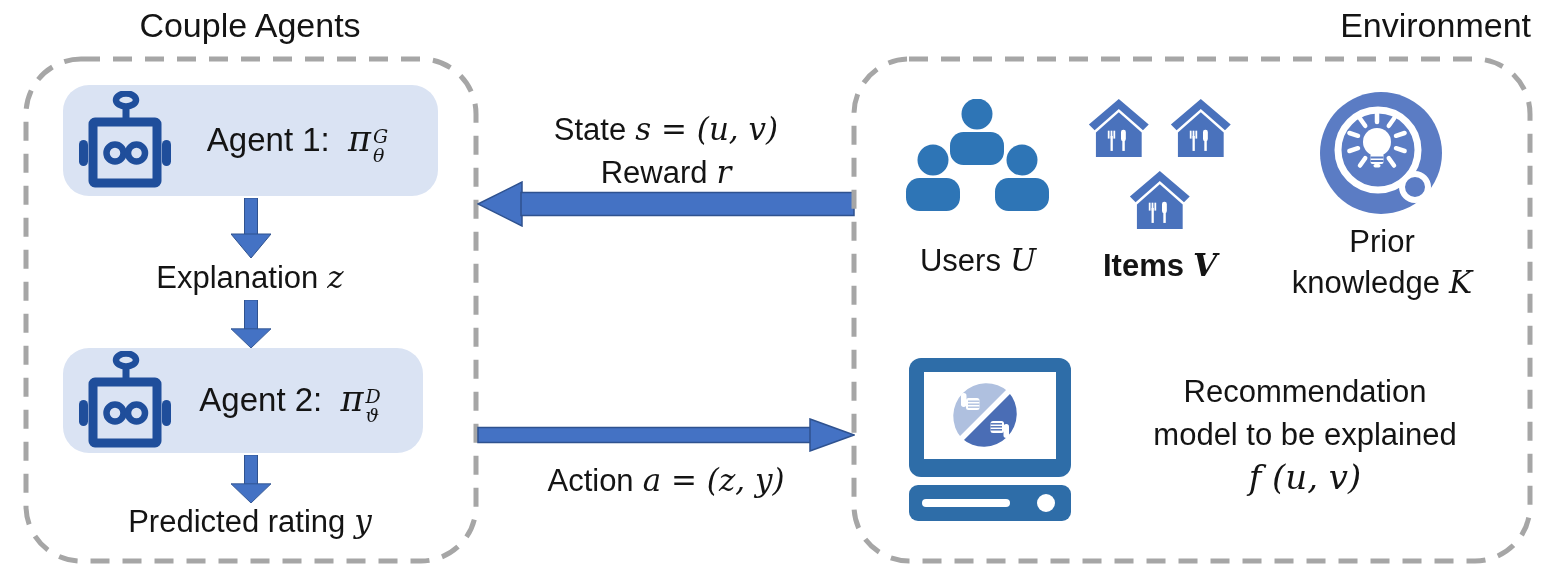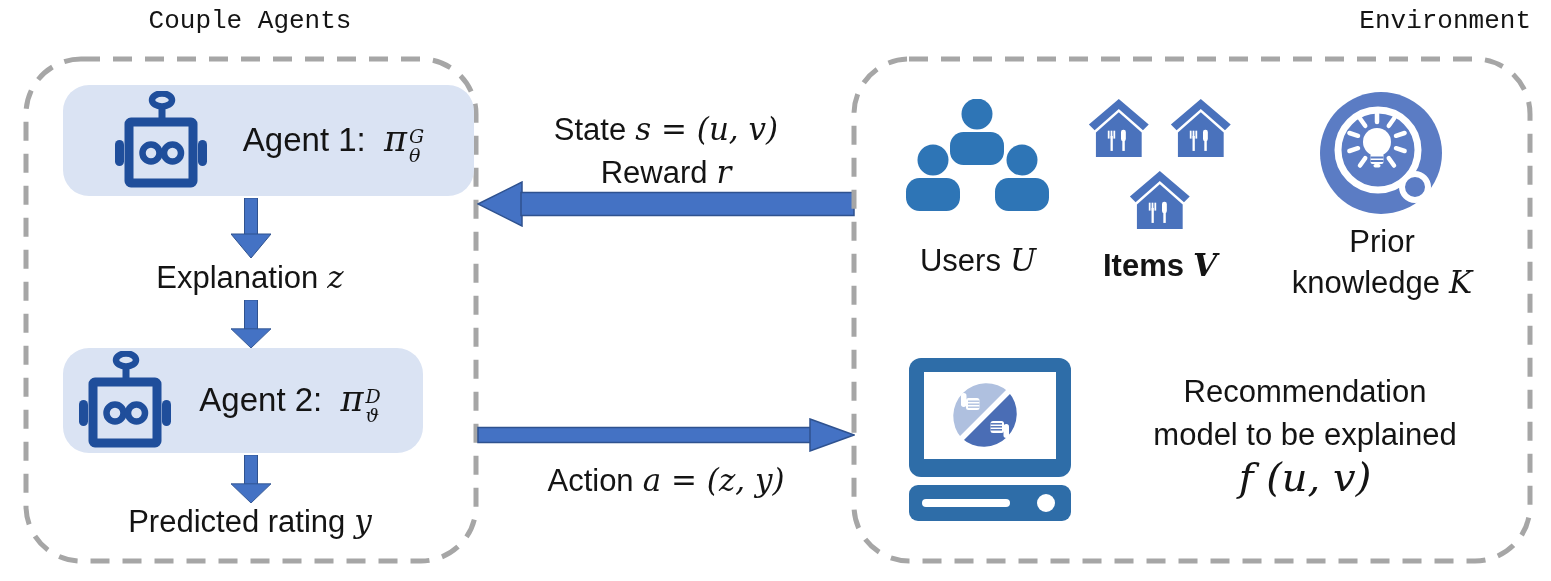--- a/index.html
+++ b/index.html
@@ -1,54 +1,54 @@
 <!DOCTYPE html>
 <html><head>
 <meta charset="utf-8">
 <style>
   html,body{margin:0;padding:0;background:#fff;}
   .canvas{
     position:relative; width:1551px; height:581px; background:#ffffff;
     font-family:"Liberation Sans",sans-serif; color:#141414; overflow:hidden;
   }
   .abs{position:absolute;}
-  .title{font-size:26px; text-align:center; white-space:nowrap;font-family:Liberation Mono, monospace;}
+  .title{font-size:34px; text-align:center; white-space:nowrap;}
   .lbl{font-size:31px; text-align:center; white-space:nowrap;}
   .mi{font-family:"DejaVu Serif",serif; font-style:italic;}
   .gap{margin-left:9px;}
   .pill{
     background:#DAE3F3; border-radius:26px;
     display:flex; align-items:center;
   }
   .pill-label{
     flex:1; text-align:center; font-size:33px; padding-right:14px; white-space:nowrap;
   }
   .pill-label .mi{font-size:35px;}
   .pistack{
     display:inline-flex; flex-direction:column; align-items:flex-start;
     font-family:"DejaVu Serif",serif; font-style:italic;
     font-size:19px; line-height:1.0; margin-left:2px;
     transform:translateY(3px); vertical-align:middle;
   }
   .twoline{line-height:43px;}
   .recblock{line-height:43px;}
-  .recblock .mi{font-size:40px;}
+  .recblock .mi{font-size:34px;}
 </style>
 </head>
 <body>
 
 <div class="canvas">
 
   <div class="abs title" style="left:25px; top:6px; width:450px;">Couple Agents</div>
 
   <svg class="abs" style="left:23px; top:56px;" width="456" height="508">
     <rect x="3" y="3" width="450" height="502" rx="55" ry="55" fill="none" stroke="#A6A6A6" stroke-width="5" stroke-dasharray="19 13"></rect>
   </svg>
 
-  <div class="abs pill" style="left:63px; top:85px; width:375px; height:111px;padding-left:36px;">
+  <div class="abs pill" style="left:63px; top:85px; width:375px; height:111px;">
     <svg width="92" height="100" viewBox="0 0 92 100" style="margin-left:16px;">
       <ellipse cx="47" cy="9" rx="10" ry="6.5" fill="none" stroke="#1F4E9B" stroke-width="6.5"></ellipse>
       <rect x="43.5" y="14" width="7" height="18" fill="#1F4E9B"></rect>
       <rect x="0" y="49" width="9" height="26" rx="4.5" fill="#1F4E9B"></rect>
       <rect x="83" y="49" width="9" height="26" rx="4.5" fill="#1F4E9B"></rect>
       <rect x="14" y="31" width="64" height="61" rx="2" fill="none" stroke="#1F4E9B" stroke-width="9"></rect>
       <circle cx="36" cy="62" r="8.5" fill="none" stroke="#1F4E9B" stroke-width="6.5"></circle>
       <circle cx="57.5" cy="62" r="8.5" fill="none" stroke="#1F4E9B" stroke-width="6.5"></circle>
     </svg>
     <div class="pill-label">

